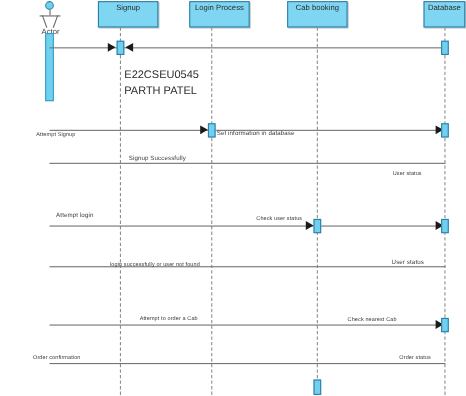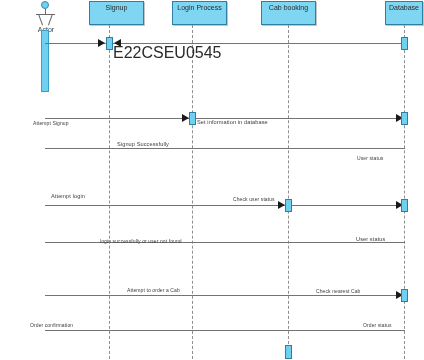--- a/index.html
+++ b/index.html
@@ -154,22 +154,22 @@
   .msg-label.sm {
     font-size: 5px;
   }
   .msg-label.md {
     font-size: 5.6px;
   }
   
   .title-block {
     position: absolute;
     left: 113px;
-    top: 46px;
-    font-size: 16px;
+    top: 62px;
+    font-size: 10px;
     line-height: 14px;
     color: #2b2b2b;
     white-space: nowrap;
   }
 </style>
 </head>
 <body>
 
 <div id="canvas">
 
@@ -203,20 +203,21 @@
   <div class="activation actor-bar" style="left:41px; top:30px; height:62px;"></div>
 
   <div class="msg-line" style="left:45px; top:43px; width:360px;"></div>
   <div class="arrow-right" style="left:98px; top:39px;"></div>
   <div class="arrow-left" style="left:114px; top:39px;"></div>
   <div class="activation" style="left:106px; top:37px; height:13px;"></div>
   <div class="activation" style="left:401px; top:37px; height:13px;"></div>
 
   <div class="title-block">
     <div>E22CSEU0545</div>
+    <div>PARTH PATEL</div>
   </div>
 
   <div class="msg-line" style="left:45px; top:118px; width:360px;"></div>
   <div class="arrow-right" style="left:182px; top:114px;"></div>
   <div class="activation" style="left:189px; top:112px; height:13px;"></div>
   <div class="arrow-right" style="left:396px; top:114px;"></div>
   <div class="activation" style="left:401px; top:112px; height:13px;"></div>
   <div class="msg-label sm" style="left:33px; top:120px;">Attempt Signup</div>
   <div class="msg-label md" style="left:197px; top:119px;">Set information in database</div>
 

